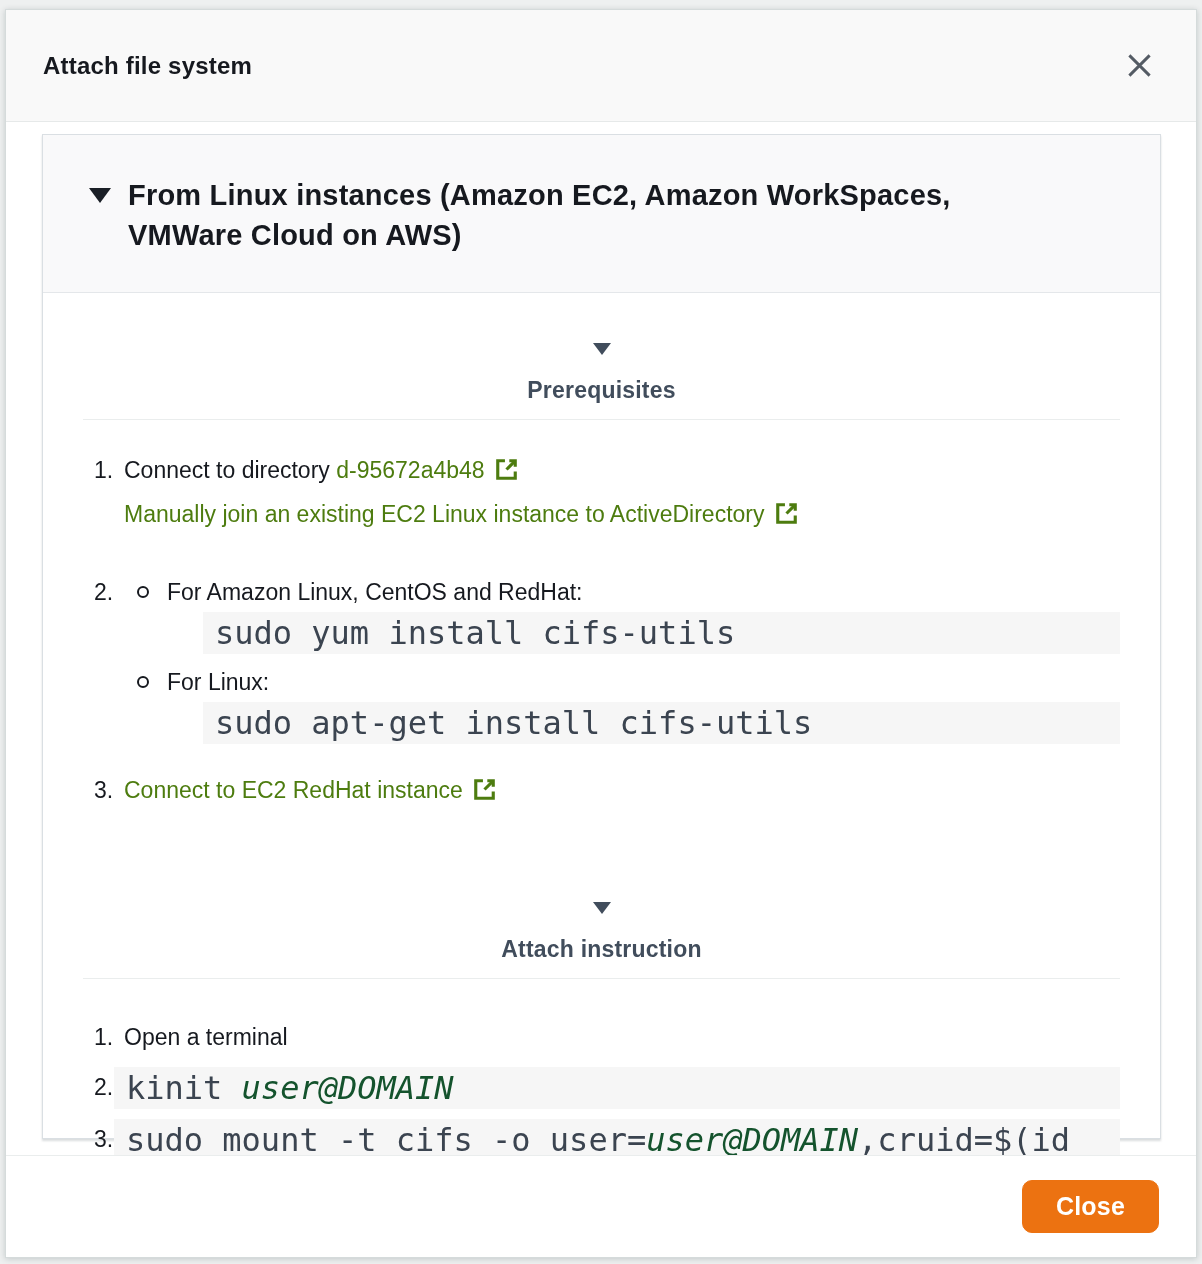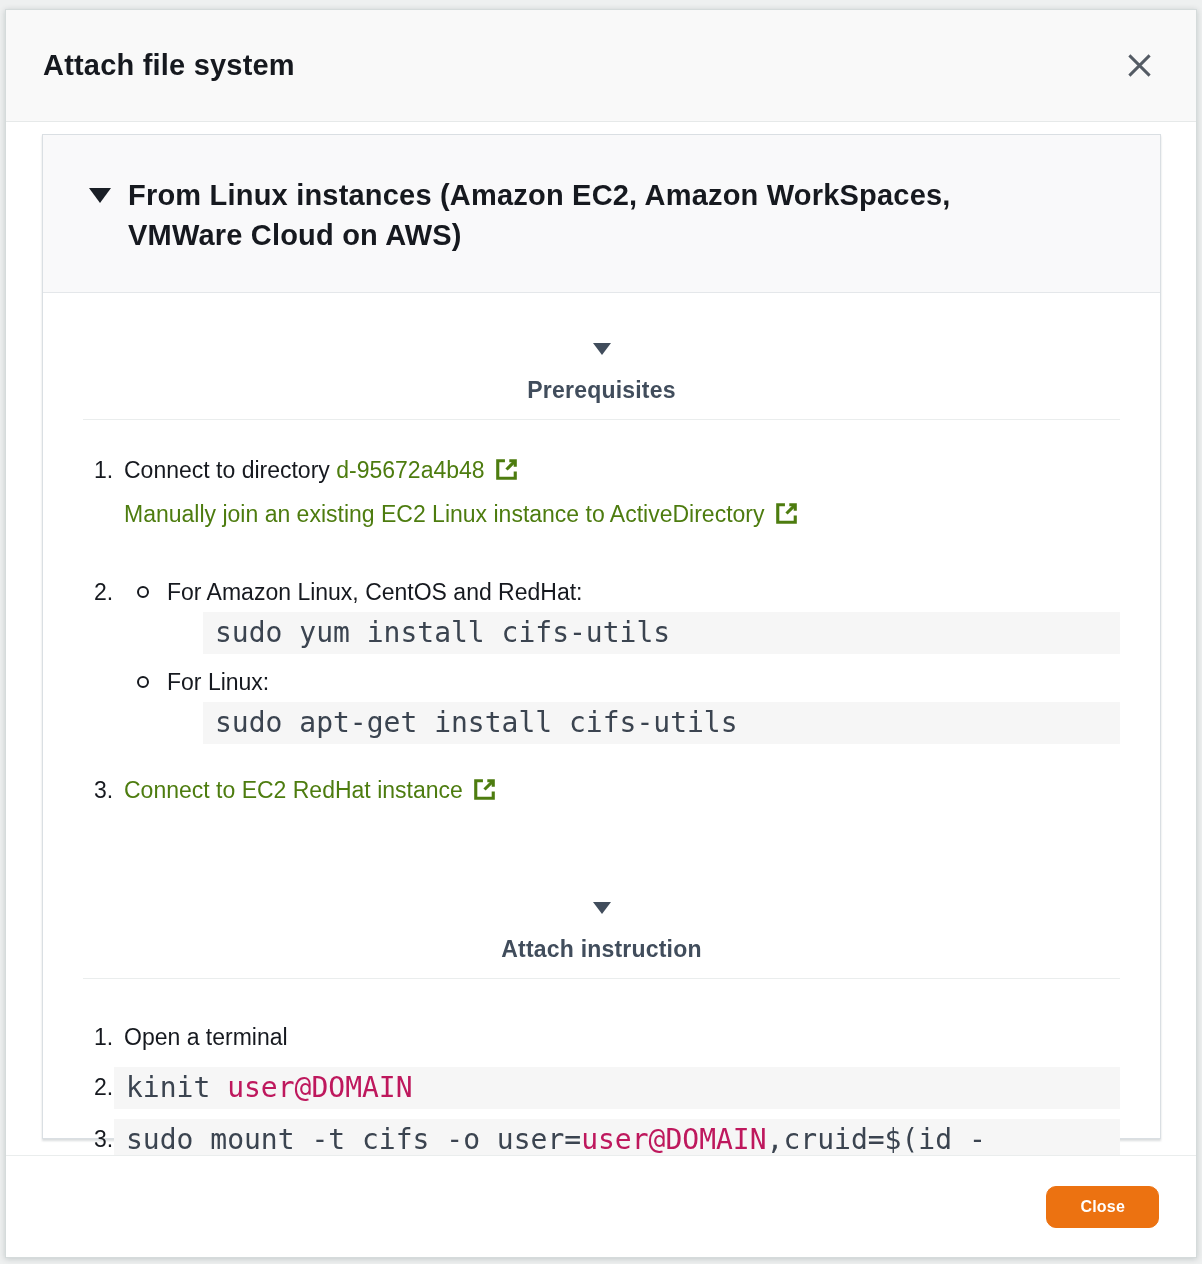--- a/index.html
+++ b/index.html
@@ -20,21 +20,21 @@
     display:flex;flex-direction:column;
   }
   
   .modal-header{
     background:#f9f9f9;
     border-bottom:1px solid #e6e9e9;
     height:112px;flex:none;
     display:flex;align-items:center;justify-content:space-between;
     padding:0 40px 0 37px;box-sizing:border-box;
   }
-  .modal-title{font-size:29px;font-weight:700;letter-spacing:.2px;}
+  .modal-title{font-size:24px;font-weight:700;letter-spacing:.2px;}
   .close-btn{
     width:34px;height:34px;border:none;background:transparent;cursor:pointer;
     display:flex;align-items:center;justify-content:center;color:#545b64;padding:0;
   }
   
   .modal-body{flex:1;padding:12px 35px 16px 36px;box-sizing:border-box;overflow:hidden;}
   .panel{
     border:1px solid #dadfe3;
     background:#ffffff;
     box-shadow:0 2px 2px rgba(0,28,36,.15);
@@ -82,38 +82,38 @@
     border:2.5px solid #16191f;border-radius:50%;
     margin:14px 18px 0 13px;
   }
   .sub-body{flex:1;min-width:0;}
   .sub-label{font-size:23px;line-height:40px;}
   .mt-22{margin-top:22px;}
   
   .codeblock{
     background:#f6f6f6;
     font-family:"DejaVu Sans Mono", monospace;
-    font-size:28px;line-height:40px;color:#3b4450;
+    font-size:32px;line-height:40px;color:#3b4450;
     padding:1px 12px;box-sizing:border-box;
   }
   .codeblock span{white-space:pre-wrap;}
-  .codeblock .var{color:#be185d;}
+  .codeblock .var{color:#14532d;font-style:italic;}
   .code-flex{flex:1;min-width:0;}
   .oli-code{margin-top:10px;}
   .oli-text-first{margin-top:38px;}
   
   .modal-footer{
     flex:none;height:102px;border-top:1px solid #eaeded;
     display:flex;align-items:center;justify-content:flex-end;
     padding:0 37px;box-sizing:border-box;background:#ffffff;
   }
   .primary-btn{
     background:#ec7211;color:#ffffff;border:1px solid #ec7211;
     font-family:"Liberation Sans", sans-serif;
-    font-size:16px;font-weight:700;
+    font-size:25px;font-weight:700;
     padding:11px 33px;border-radius:10px;cursor:pointer;letter-spacing:.2px;
   }
 </style>
 </head>
 <body>
 
 <div class="modal">
 
   <div class="modal-header">
     <div class="modal-title">Attach file system</div>

